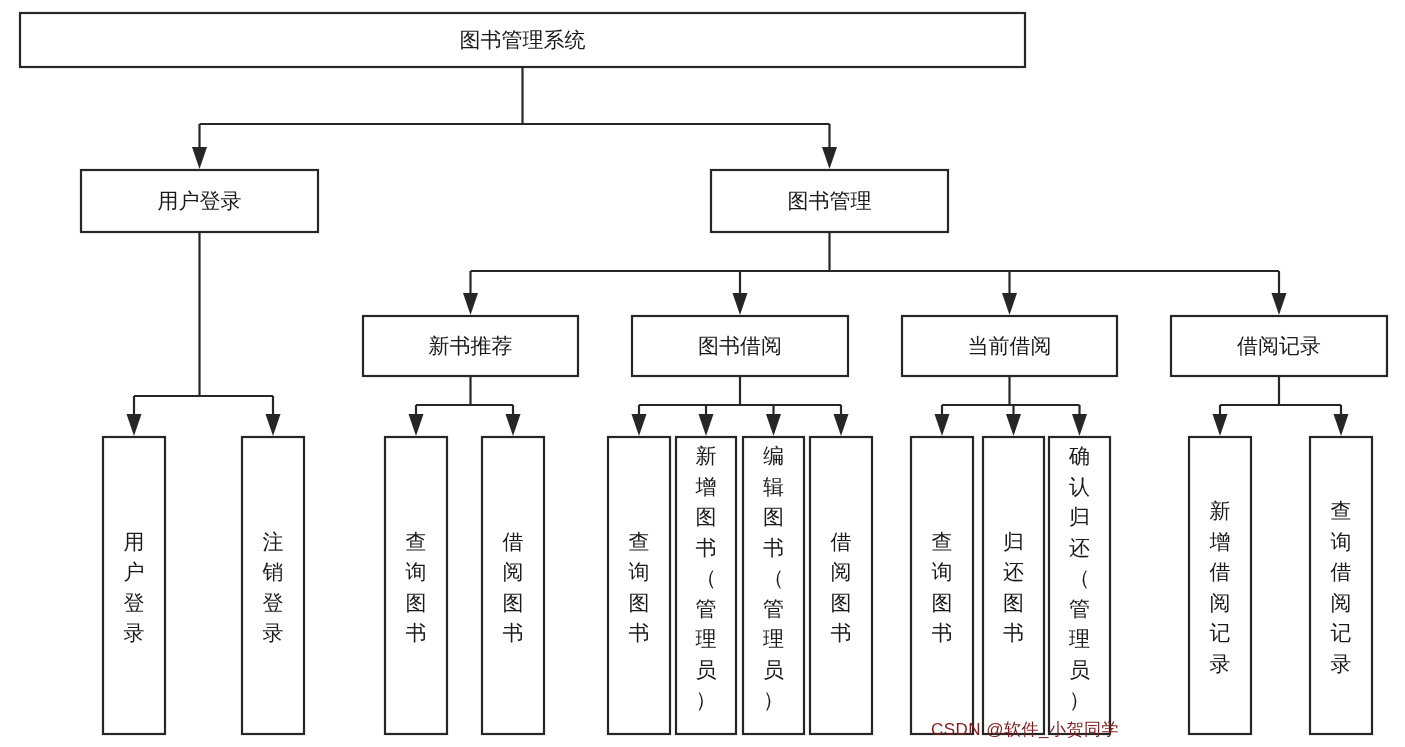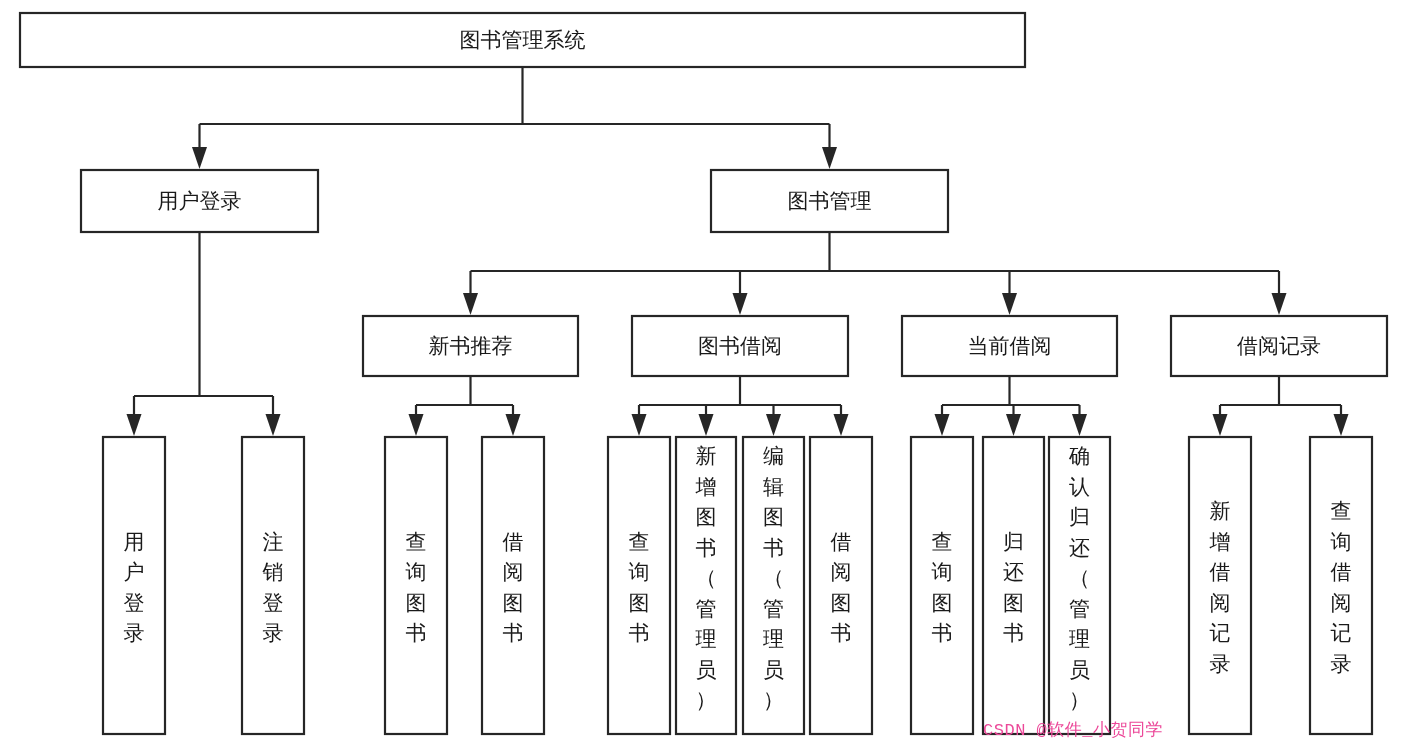--- a/index.html
+++ b/index.html
@@ -12,21 +12,20 @@
     width: 1405px;
     height: 747px;
     font-family: "DejaVu Sans", "Liberation Sans", sans-serif;
     overflow: hidden;
   }
   #diagram-root {
     position: relative;
     width: 1131px;
     height: 747px;
     background: #ffffff;
-    padding-left: 44px;
   }
   svg.diagram-canvas {
     position: absolute;
     top: 0;
     left: 0;
     width: 1405px;
     height: 747px;
     display: block;
   }
   .node-box {
@@ -54,23 +53,23 @@
   .node-label-v {
     font-family: "DejaVu Sans", "Liberation Sans", sans-serif;
     font-size: 21px;
     fill: #1a1a1a;
     text-anchor: middle;
   }
   .watermark {
     position: absolute;
     right: 12px;
     bottom: 6px;
-    font-family: Liberation Mono, monospace;
+    font-family: Liberation Sans, sans-serif;
     font-size: 17px;
-    color: #ec4899;
+    color: #7f1d1d;
     letter-spacing: 0.5px;
     white-space: nowrap;
     user-select: none;
   }
 </style>
 </head>
 <body>
 
 <div id="diagram-root">
   <svg class="diagram-canvas" id="diagram-canvas" viewBox="0 0 1405 747" xmlns="http://www.w3.org/2000/svg">

